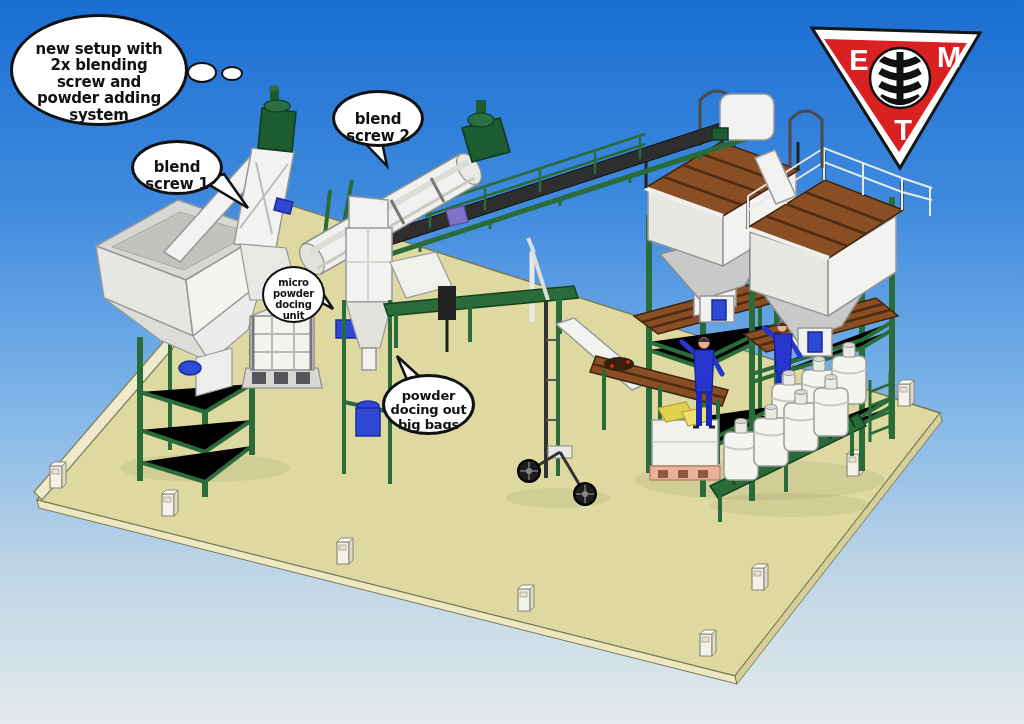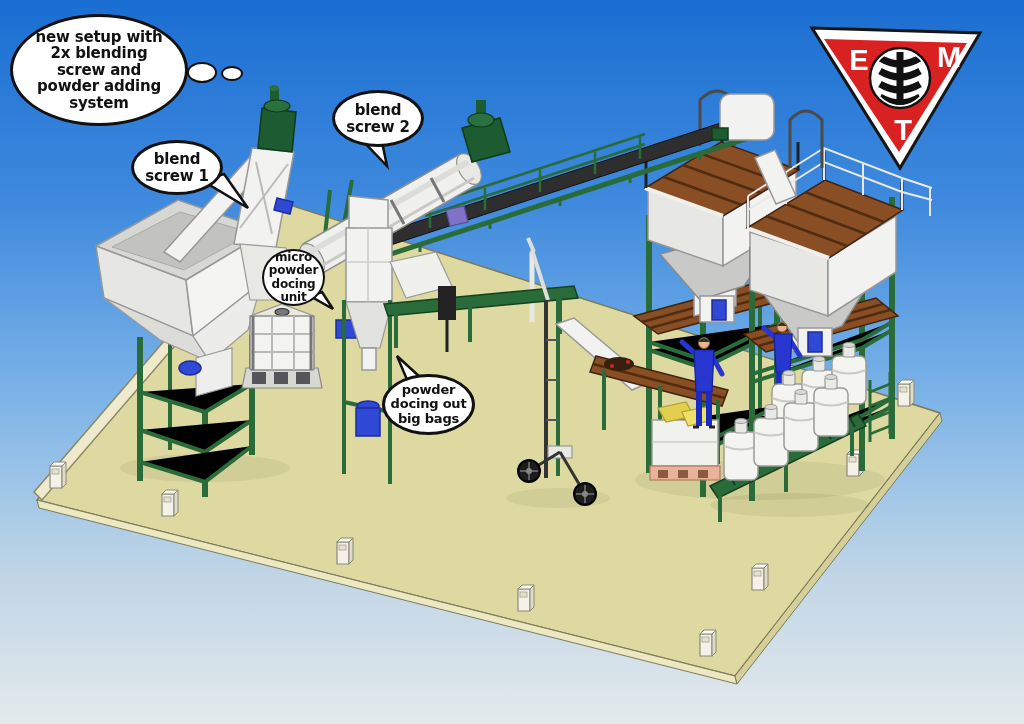--- a/index.html
+++ b/index.html
@@ -11,31 +11,31 @@
   }
   html,body{margin:0;padding:0;}
   .scene{
     position:relative; width:1024px; height:724px; overflow:hidden;
     background:linear-gradient(180deg, var(--sky-top) 0%, var(--sky-upper) 28%, var(--sky-mid) 55%, var(--sky-lower) 78%, var(--sky-bottom) 100%);
     font-family:"DejaVu Sans","Liberation Sans",sans-serif;
   }
   .scene svg{position:absolute;left:0;top:0;}
   .bubble{
     position:absolute; background:var(--bubble-bg); border:3px solid var(--bubble-border);
-    border-radius:50%; display:flex; align-items:center; justify-content:center;
+    border-radius:50%; display:flex; align-items:flex-end; justify-content:center;
     text-align:center; font-weight:bold; color:#111; line-height:1.1; letter-spacing:-0.2px;
     box-sizing:border-box; z-index:5;
   }
   .bubble span{white-space:pre-line; display:block;}
   .b-thought{left:10px; top:14px; width:178px; height:112px; font-size:15px;}
   .b-mini1{left:187px; top:62px; width:30px; height:21px; border-width:2.5px;}
   .b-mini2{left:221px; top:66px; width:22px; height:15px; border-width:2px;}
   .b-bs1{left:131px; top:140px; width:92px; height:55px; font-size:15px;}
   .b-bs2{left:332px; top:90px; width:92px; height:57px; font-size:15px;}
-  .b-micro{left:262px; top:249px; width:63px; height:57px; font-size:12px; border-width:2.5px;}
+  .b-micro{left:262px; top:266px; width:63px; height:57px; font-size:10px; border-width:2.5px;}
   .b-powder{left:382px; top:374px; width:93px; height:61px; font-size:13px;}
   .st-w{fill:var(--machine-white);stroke:#98989a;stroke-width:1.5;}
   .st-w2{fill:#e7e7e4;stroke:#98989a;stroke-width:1.5;}
   .st-gray{fill:var(--machine-gray);stroke:#8b8b89;stroke-width:1.5;}
   .st-brown{fill:var(--platform-brown);stroke:#3f2410;stroke-width:1.5;}
   .plank{stroke:var(--plank-dark);stroke-width:2.5;}
   .leg{stroke:var(--frame-green);stroke-width:6;stroke-linecap:square;}
   .leg4{stroke:var(--frame-green);stroke-width:4;stroke-linecap:square;}
   .brace{stroke:var(--frame-green);stroke-width:4;}
   .motor{fill:#1d5c30;stroke:#0c3a1a;stroke-width:1.5;}

